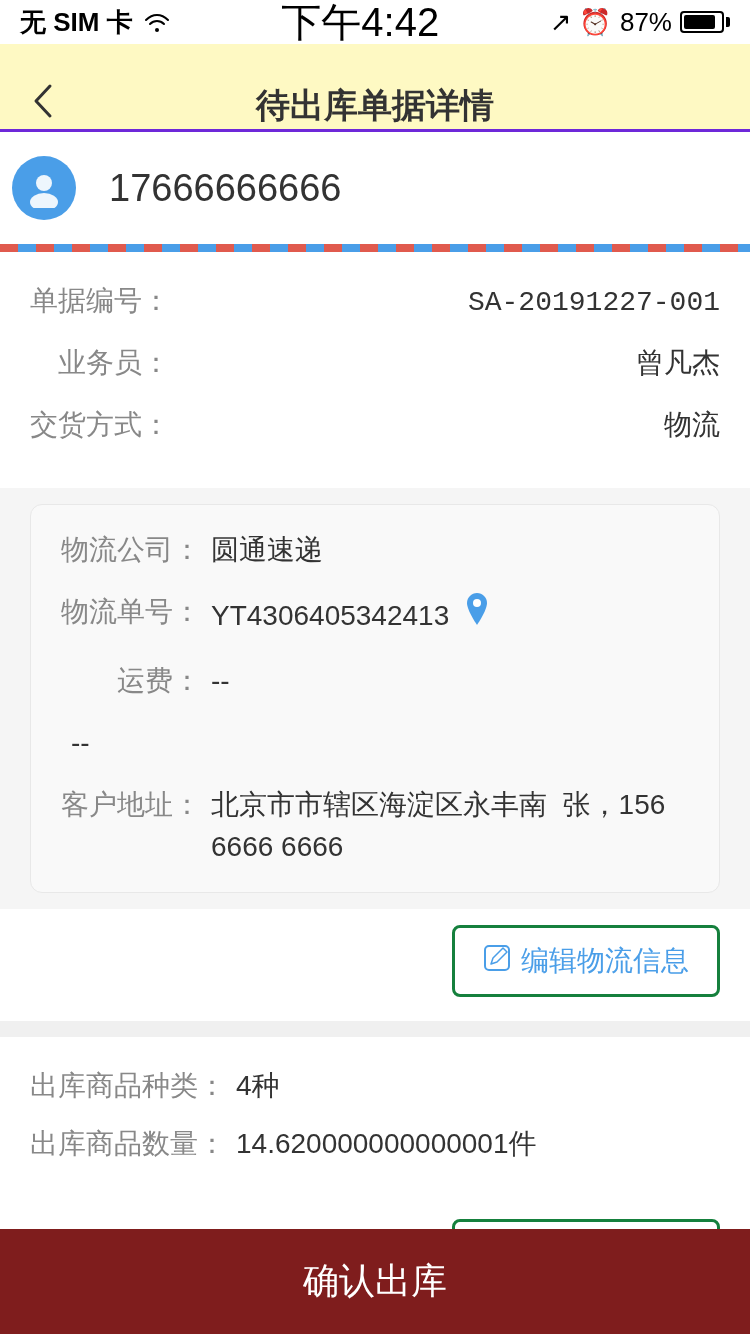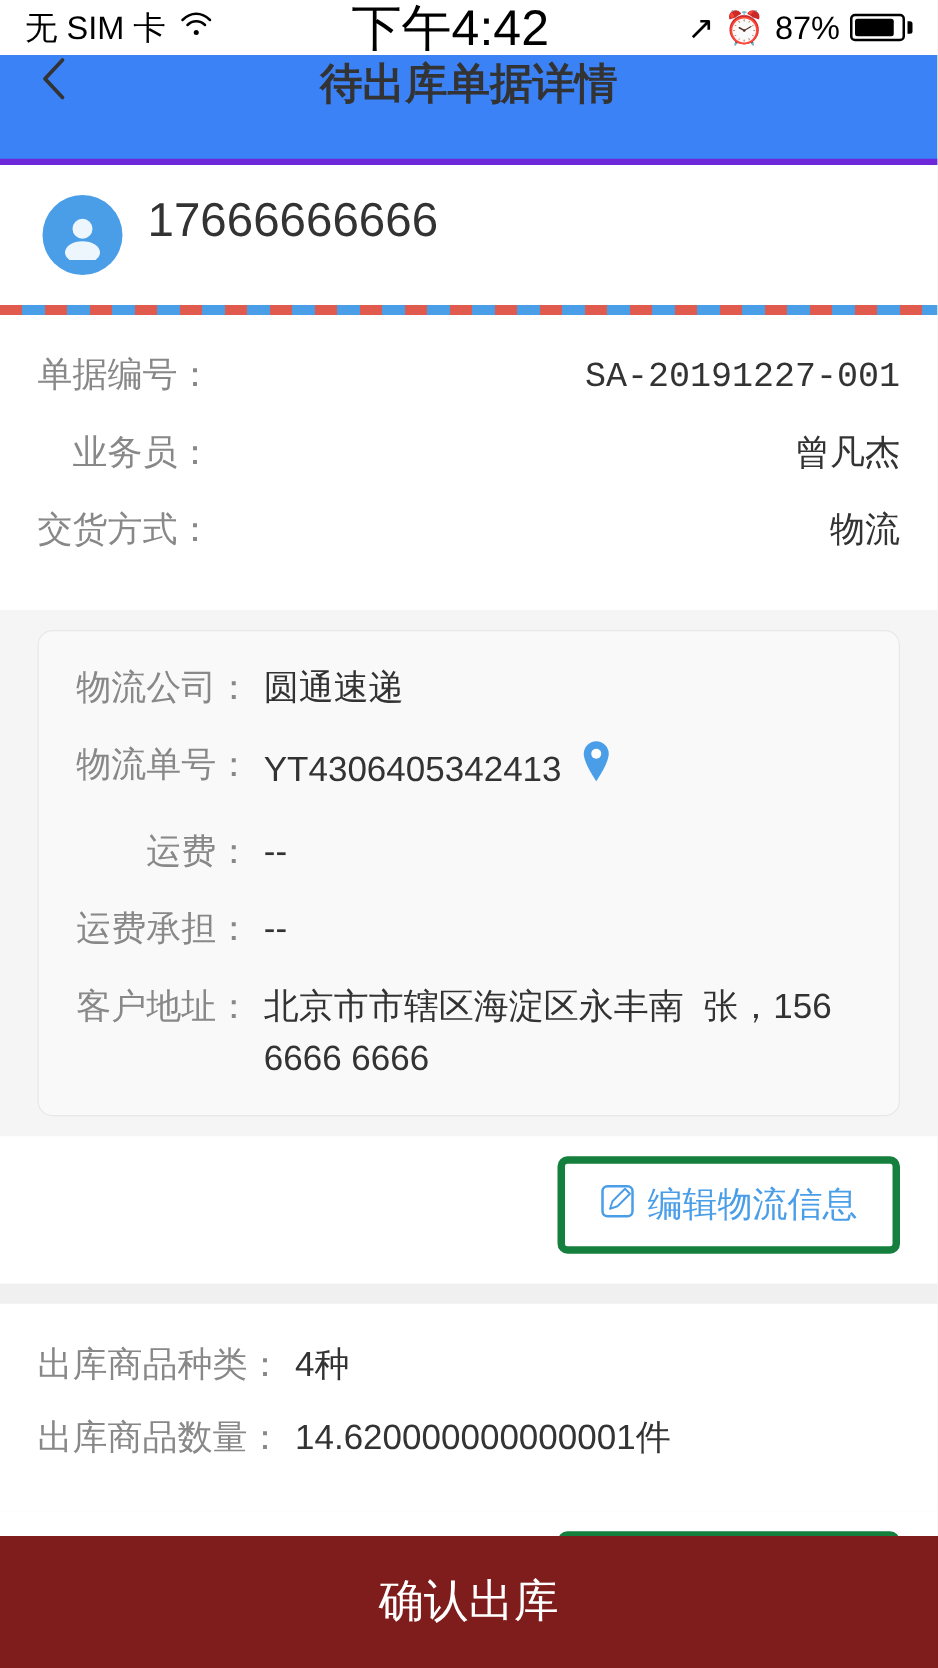--- a/index.html
+++ b/index.html
@@ -19,69 +19,70 @@
       height: 44px;
       background: #fff;
       display: flex;
       align-items: center;
       justify-content: space-between;
       padding: 0 20px;
       font-size: 28px;
     }
     .status-left {
       display: flex;
-      align-items: flex-start;
+      align-items: flex-end;
       gap: 10px;
       font-size: 26px;
       color: #000;
+      font-weight: bold;
     }
     .status-center {
       font-size: 40px;
       font-weight: 500;
       color: #000;
     }
     .status-right {
       display: flex;
       align-items: center;
       gap: 8px;
       font-size: 26px;
       color: #000;
     }
 
     
     .nav-bar {
       width: 750px;
       height: 88px;
-      background: #3b82f6;
-      display: flex;
-      align-items: flex-start;
+      background: #fef9c3;
+      display: flex;
+      align-items: flex-end;
       justify-content: center;
       position: relative;
-      border-bottom: 5px solid #6d28d9;
+      border-bottom: 3px solid #6d28d9;
     }
     .nav-back {
       position: absolute;
       left: 30px;
       font-size: 36px;
       color: #333;
       cursor: pointer;
     }
     .nav-title {
       font-size: 34px;
       font-weight: 600;
       color: #333;
     }
 
     
     .customer-header {
       background: #fff;
-      padding: 24px 34px;
-      display: flex;
-      align-items: flex-start;
-      gap: 20px;
+      padding: 24px 12px;
+      display: flex;
+      align-items: center;
+      gap: 33px;
     }
     .customer-avatar {
       width: 64px;
       height: 64px;
       border-radius: 50%;
       background: #4a9ee8;
       display: flex;
       align-items: center;
       justify-content: center;
     }
@@ -176,21 +177,21 @@
 
     
     .edit-logistics-btn {
       display: flex;
       align-items: center;
       justify-content: flex-end;
       padding: 16px 30px 24px;
       background: #fff;
     }
     .btn-outline {
-      border: 6px solid #15803d;
+      border: 3px solid #15803d;
       border-radius: 8px;
       padding: 14px 28px;
       color: #4a9ee8;
       font-size: 28px;
       display: flex;
       align-items: center;
       gap: 10px;
       background: #fff;
       cursor: pointer;
     }
@@ -368,21 +369,20 @@
           <circle cx="16" cy="12" r="4" fill="#fff"></circle>
         </svg>
       </span>
     </div>
   </div>
   <div class="logistics-row">
     <span class="logistics-label">运费：</span>
     <span class="logistics-value">--</span>
   </div>
   <div class="logistics-row">
-    <span class="logistics-label">运费承担：</span>
     <span class="logistics-value">--</span>
   </div>
   <div class="logistics-row">
     <span class="logistics-label">客户地址：</span>
     <span class="logistics-value" style="white-space: pre-wrap; display: block; flex: 1; margin-left: 10px;">北京市市辖区海淀区永丰南  张，156 6666 6666</span>
   </div>
 </div>
 
 <div class="edit-logistics-btn">
   <button class="btn-outline">

